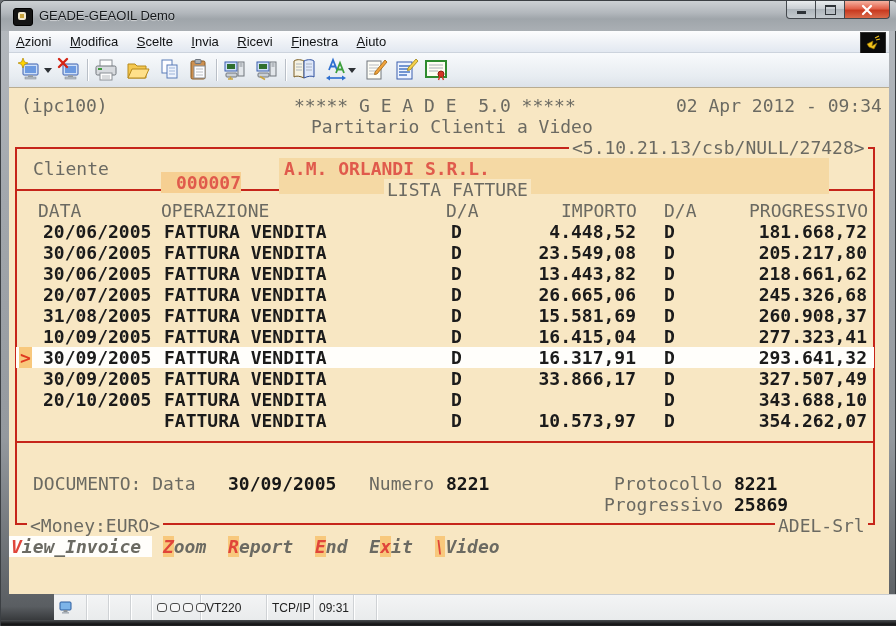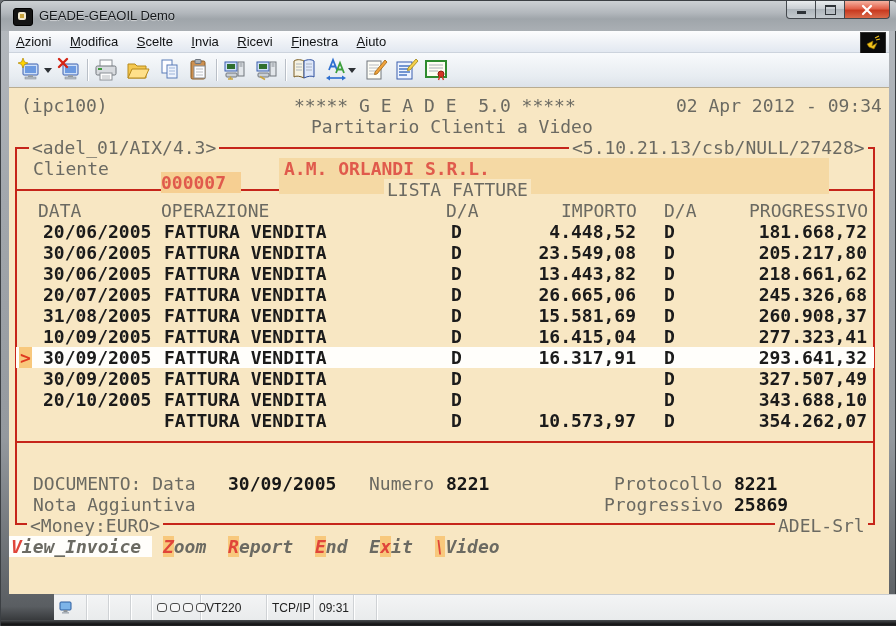--- a/index.html
+++ b/index.html
@@ -48,21 +48,21 @@
   .tbi{position:absolute;top:4px;width:26px;height:26px;}
   .tsep{position:absolute;top:6px;width:1px;height:22px;background:#b9bfc7;
     border-right:1px solid #fff;}
   .caret{position:absolute;top:15px;width:0;height:0;border-left:4px solid transparent;
     border-right:4px solid transparent;border-top:5px solid #2e3236;}
 
   
   .terminal{position:absolute;left:8px;top:87px;width:880px;height:506px;
     background:#f8e7c3;font-family:"DejaVu Sans Mono", monospace;font-size:18px;
     line-height:21px;color:#1b1b1b;}
-  .t{position:absolute;white-space:pre;height:21px;}
+  .t{position:absolute;white-space:pre;height:21px;text-align:right;}
   .dim{color:#6b6a62;font-weight:normal;}
   .bold{font-weight:bold;color:#171717;}
   .redtxt{color:#e05a4c;font-weight:bold;}
   .hl{background:#f6cf92;}
   .band{position:absolute;height:36px;background:#f5d9a4;}
   .redline{position:absolute;height:2px;background:#c6251a;}
   .redbox{position:absolute;border:2px solid #c6251a;box-sizing:border-box;}
   .onln{background:#f8e7c3;padding:0 3px;}
   .trow{position:absolute;left:7px;width:858px;height:21px;font-weight:bold;}
   .trow.sel{background:#fffefb;}
@@ -254,21 +254,20 @@
 
     <div class="redbox" style="left:6px;top:59px;width:860px;height:378px"></div>
     <div class="redline" style="left:6px;top:101px;width:860px"></div>
     <div class="redline" style="left:6px;top:353px;width:860px"></div>
 
     <span class="t dim" style="left:12px;top:7px">(ipc100)</span>
     <span class="t dim" style="left:285px;top:7px">***** G E A D E  5.0 *****</span>
     <span class="t dim" style="left:667px;top:7px">02 Apr 2012 - 09:34</span>
     <span class="t dim" style="left:302px;top:28px">Partitario Clienti a Video</span>
 
-    <span class="t dim onln" style="left:20px;top:49px">&lt;adel_01/AIX/4.3&gt;</span>
     <span class="t dim onln" style="left:560px;top:49px">&lt;5.10.21.13/csb/NULL/27428&gt;</span>
 
     <span class="t dim" style="left:24px;top:70px">Cliente</span>
     <span class="t redtxt hl" style="left:152px;top:84px;width:80px">000007</span>
     <div class="band" style="left:270px;top:70px;width:550px">
       <span class="t redtxt" style="left:5px;top:0">A.M. ORLANDI S.R.L.</span>
     </div>
 
     <span class="t dim onln" style="left:375px;top:91px">LISTA FATTURE</span>
 
@@ -333,20 +332,21 @@
         <span class="f2">FATTURA VENDITA</span>
         <span class="f3">D</span>
         <span class="f4">16.317,91</span>
         <span class="f5">D</span>
         <span class="f6">293.641,32</span>
     </div>
     <div class="trow" style="top:280px">
       <span class="f1">30/09/2005</span>
         <span class="f2">FATTURA VENDITA</span>
         <span class="f3">D</span>
+        <span class="f4">33.866,17</span>
         <span class="f5">D</span>
         <span class="f6">327.507,49</span>
     </div>
     <div class="trow" style="top:301px">
       <span class="f1">20/10/2005</span>
         <span class="f2">FATTURA VENDITA</span>
         <span class="f3">D</span>
         <span class="f5">D</span>
         <span class="f6">343.688,10</span>
     </div>
@@ -357,21 +357,20 @@
         <span class="f5">D</span>
         <span class="f6">354.262,07</span>
     </div>
 
     <span class="t dim" style="left:24px;top:385px">DOCUMENTO: Data</span>
     <span class="t bold" style="left:219px;top:385px">30/09/2005</span>
     <span class="t dim" style="left:360px;top:385px">Numero</span>
     <span class="t bold" style="left:437px;top:385px">8221</span>
     <span class="t dim" style="left:605px;top:385px">Protocollo</span>
     <span class="t bold" style="left:725px;top:385px">8221</span>
-    <span class="t dim" style="left:24px;top:406px">Nota Aggiuntiva</span>
     <span class="t dim" style="left:595px;top:406px">Progressivo</span>
     <span class="t bold" style="left:725px;top:406px">25869</span>
 
     <span class="t dim onln" style="left:18px;top:427px">&lt;Money:EURO&gt;</span>
     <span class="t dim onln" style="left:766px;top:427px">ADEL-Srl</span>
 
     <div class="fkline">
       <span class="fk sel"><span></span><span class="key">V</span><span>iew_Invoice</span></span>
       <span class="fk"><span></span><span class="key">Z</span><span>oom</span></span>
       <span class="fk"><span></span><span class="key">R</span><span>eport</span></span>

